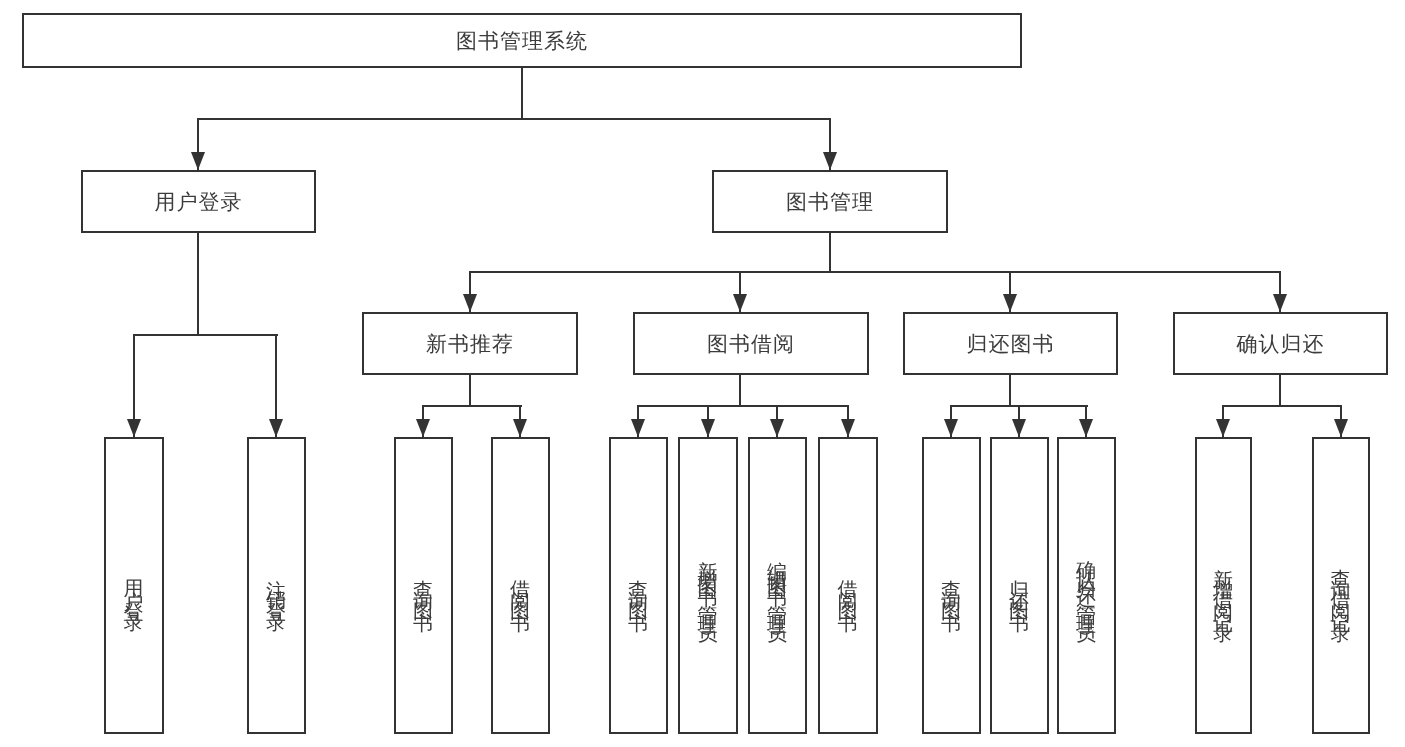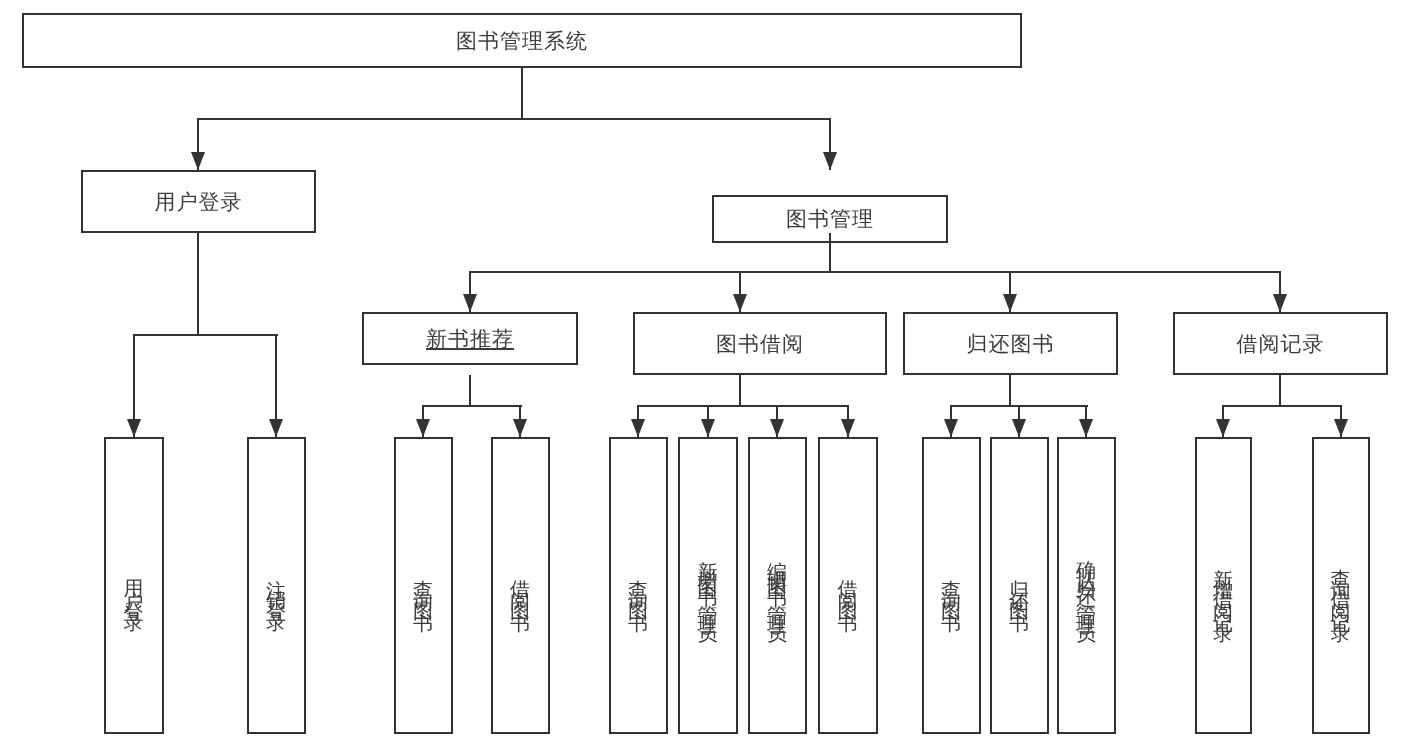--- a/index.html
+++ b/index.html
@@ -70,44 +70,44 @@
   <div class="node hbox" style="left:22px; top:13px; width:1000px; height:55px;">图书管理系统</div>
 
   <div class="edge" style="left:521px; top:68px; width:2px; height:51px;"></div>
   <div class="edge" style="left:197px; top:118px; width:634px; height:2px;"></div>
   <div class="edge" style="left:197px; top:118px; width:2px; height:52px;"></div>
   <div class="arrow" style="left:191px; top:152px;"></div>
   <div class="edge" style="left:829px; top:118px; width:2px; height:52px;"></div>
   <div class="arrow" style="left:823px; top:152px;"></div>
 
   <div class="node hbox" style="left:81px; top:170px; width:235px; height:63px;">用户登录</div>
-  <div class="node hbox" style="left:712px; top:170px; width:236px; height:48px;margin-top:25px;">图书管理</div>
+  <div class="node hbox" style="left:712px; top:170px; width:236px; height:63px;">图书管理</div>
 
   <div class="edge" style="left:197px; top:233px; width:2px; height:103px;"></div>
   <div class="edge" style="left:133px; top:334px; width:145px; height:2px;"></div>
   <div class="edge" style="left:133px; top:334px; width:2px; height:103px;"></div>
   <div class="arrow" style="left:127px; top:419px;"></div>
   <div class="edge" style="left:275px; top:334px; width:2px; height:103px;"></div>
   <div class="arrow" style="left:269px; top:419px;"></div>
 
   <div class="edge" style="left:829px; top:233px; width:2px; height:40px;"></div>
   <div class="edge" style="left:469px; top:271px; width:812px; height:2px;"></div>
   <div class="edge" style="left:469px; top:271px; width:2px; height:41px;"></div>
   <div class="arrow" style="left:463px; top:294px;"></div>
   <div class="edge" style="left:739px; top:271px; width:2px; height:41px;"></div>
   <div class="arrow" style="left:733px; top:294px;"></div>
   <div class="edge" style="left:1009px; top:271px; width:2px; height:41px;"></div>
   <div class="arrow" style="left:1003px; top:294px;"></div>
   <div class="edge" style="left:1279px; top:271px; width:2px; height:41px;"></div>
   <div class="arrow" style="left:1273px; top:294px;"></div>
 
-  <div class="node hbox" style="left:362px; top:312px; width:216px; height:53px;text-decoration:underline;">新书推荐</div>
-  <div class="node hbox" style="left:633px; top:312px; width:254px; height:63px;">图书借阅</div>
+  <div class="node hbox" style="left:362px; top:312px; width:216px; height:63px;">新书推荐</div>
+  <div class="node hbox" style="left:633px; top:312px; width:236px; height:63px;">图书借阅</div>
   <div class="node hbox" style="left:903px; top:312px; width:215px; height:63px;">归还图书</div>
-  <div class="node hbox" style="left:1173px; top:312px; width:215px; height:63px;">借阅记录</div>
+  <div class="node hbox" style="left:1173px; top:312px; width:215px; height:63px;">确认归还</div>
 
   <div class="edge" style="left:469px; top:375px; width:2px; height:32px;"></div>
   <div class="edge" style="left:422px; top:405px; width:100px; height:2px;"></div>
   <div class="edge" style="left:422px; top:405px; width:2px; height:32px;"></div>
   <div class="arrow" style="left:416px; top:419px;"></div>
   <div class="edge" style="left:519px; top:405px; width:2px; height:32px;"></div>
   <div class="arrow" style="left:513px; top:419px;"></div>
 
   <div class="edge" style="left:739px; top:375px; width:2px; height:32px;"></div>
   <div class="edge" style="left:637px; top:405px; width:212px; height:2px;"></div>

